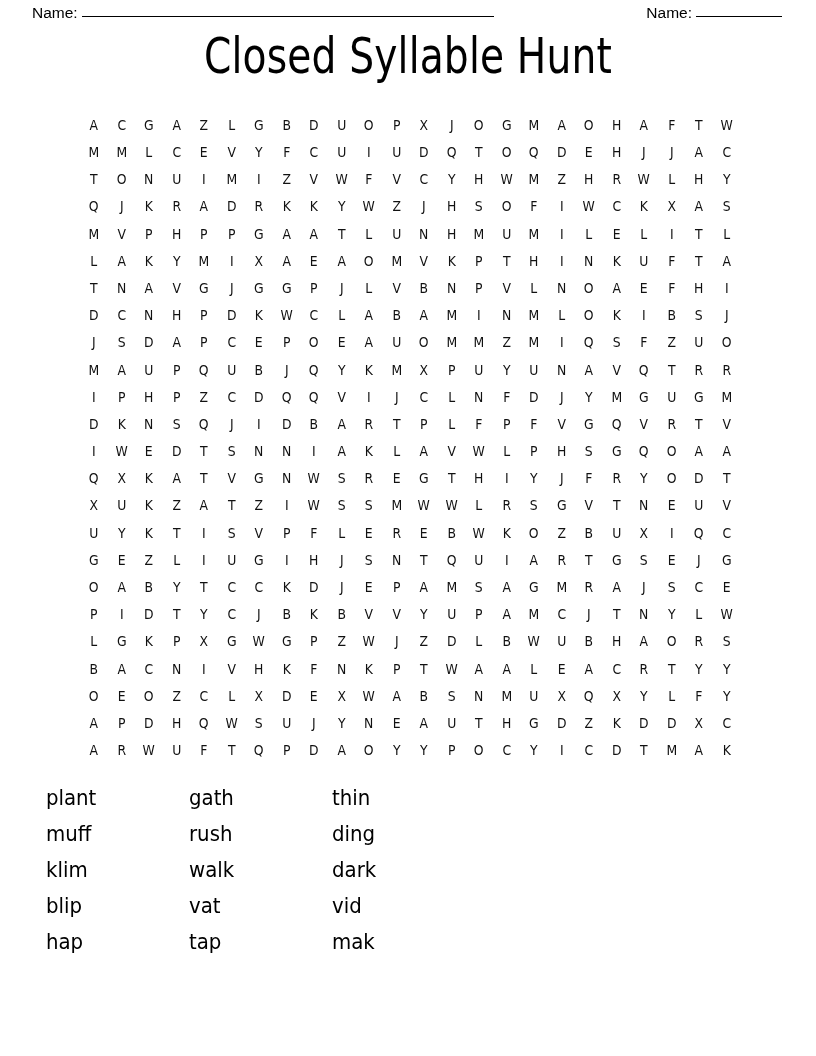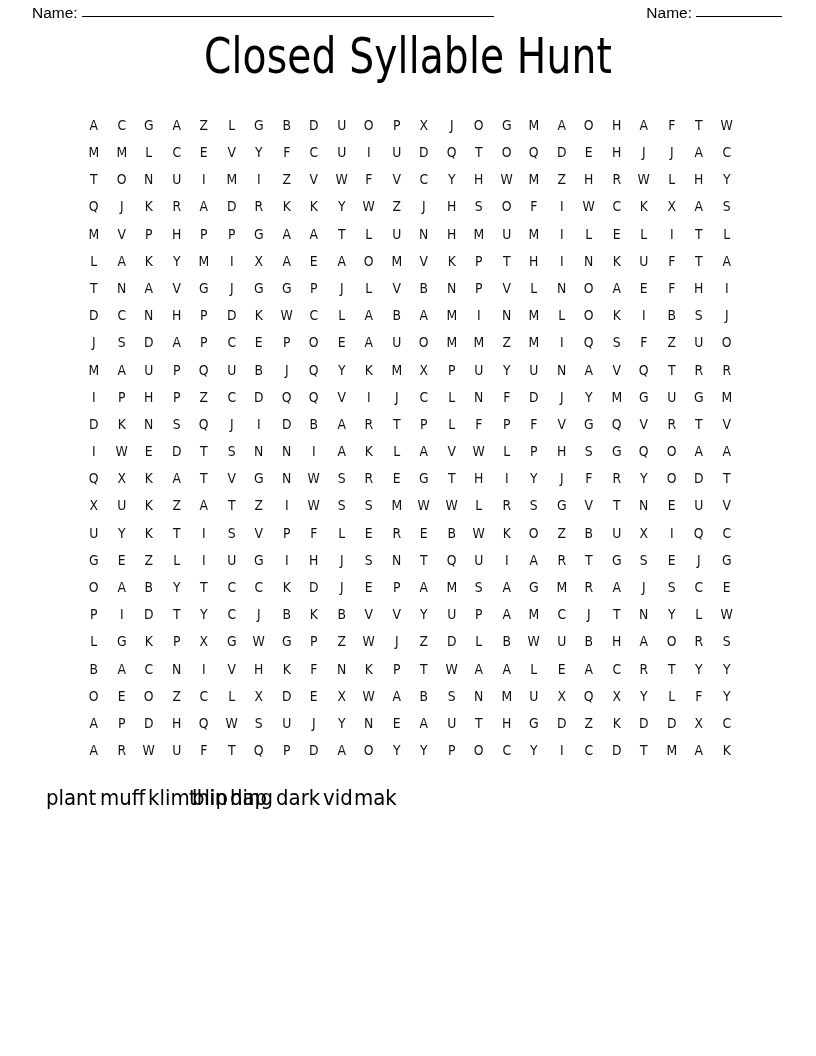--- a/index.html
+++ b/index.html
@@ -96,21 +96,22 @@
     position: absolute;
     top: 780px;
     left: 46px;
     width: 724px;
     display: flex;
     justify-content: flex-start;
   }
   .word-column {
     width: 143px;
     display: flex;
-    flex-direction: row;
+    flex-direction: column;
+    justify-content: flex-end;
   }
   .word-item {
     font-family: "DejaVu Sans", sans-serif;
     font-size: 21px;
     line-height: 36px;
     font-weight: 400;
     color: #000000;
     white-space: nowrap;
     transform: scaleX(0.94);
     transform-origin: left center;
@@ -762,19 +763,26 @@
 
 <div id="word-list">
     <div class="word-column">
       <div class="word-item">plant</div>
       <div class="word-item">muff</div>
       <div class="word-item">klim</div>
       <div class="word-item">blip</div>
       <div class="word-item">hap</div>
     </div>
     <div class="word-column">
+      <div class="word-item">gath</div>
+      <div class="word-item">rush</div>
+      <div class="word-item">walk</div>
+      <div class="word-item">vat</div>
+      <div class="word-item">tap</div>
+    </div>
+    <div class="word-column">
       <div class="word-item">thin</div>
       <div class="word-item">ding</div>
       <div class="word-item">dark</div>
       <div class="word-item">vid</div>
       <div class="word-item">mak</div>
     </div>
   </div>
 
 </body></html>

